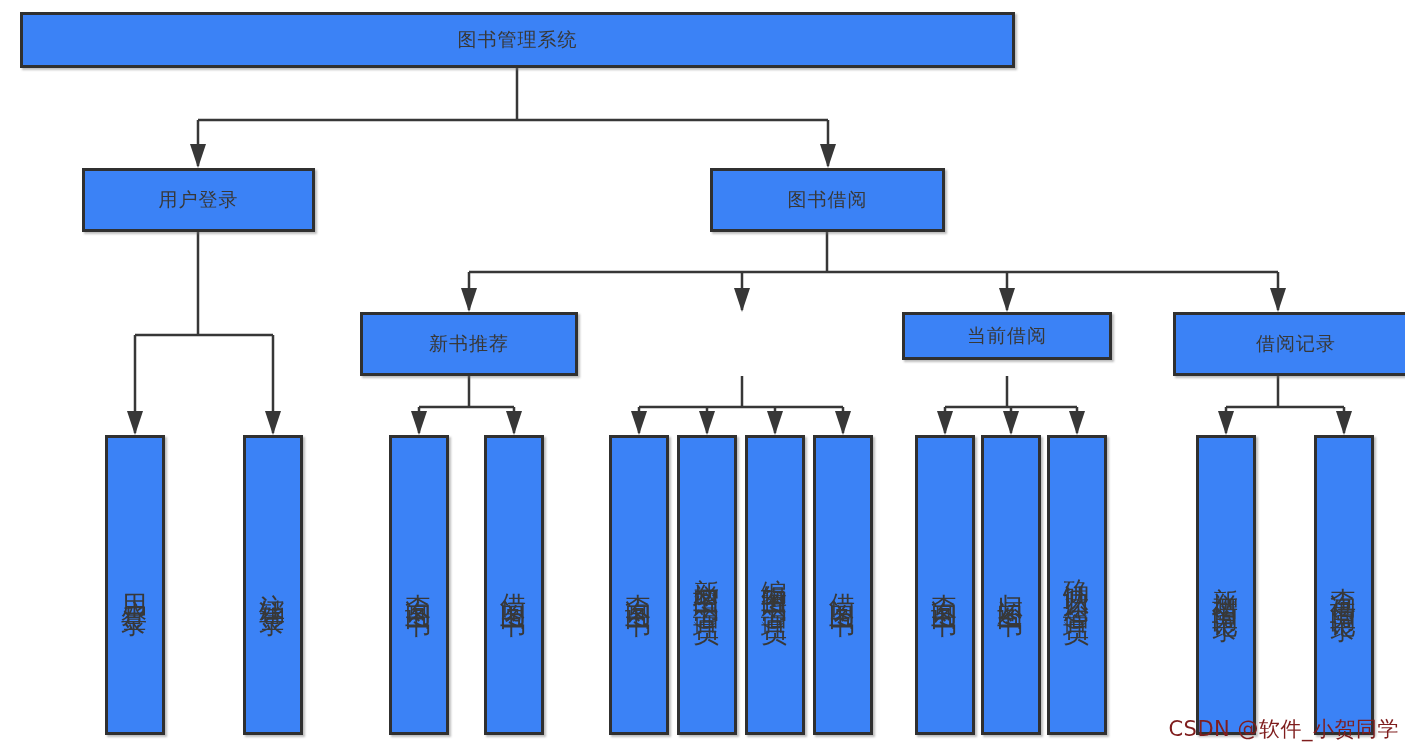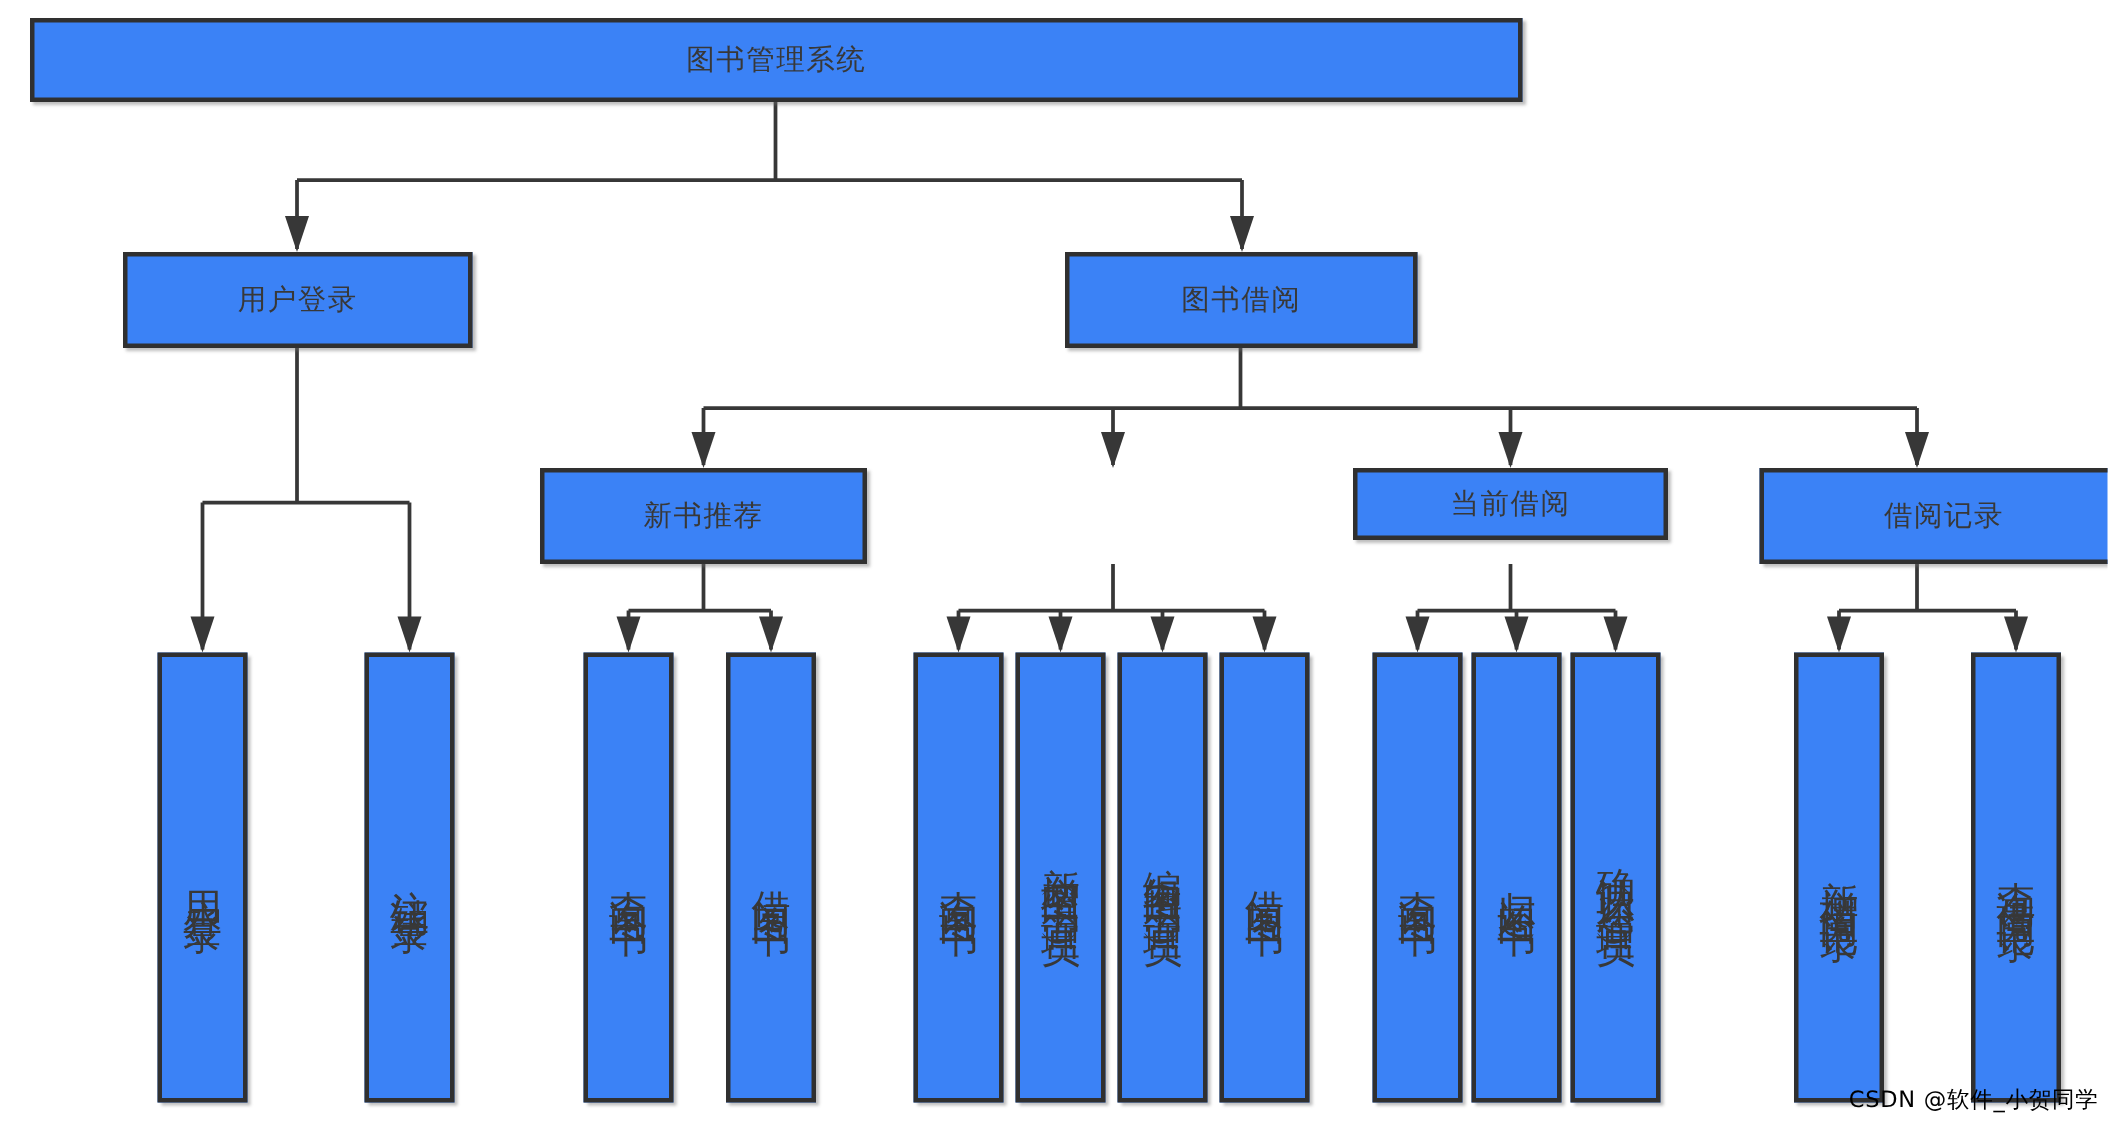--- a/index.html
+++ b/index.html
@@ -24,21 +24,21 @@
     color: #383838; z-index: 2;
   }
   .h-node { font-size: 19px; letter-spacing: 1px; white-space: nowrap; }
   .leaf span {
     writing-mode: vertical-rl; text-orientation: mixed;
     white-space: nowrap; font-size: 26px; letter-spacing: 6px;
     color: #383838;
   }
   .watermark {
     position: absolute; right: 6px; bottom: 4px;
-    color: #000000; font-size: 15px; letter-spacing: 0.5px;
+    color: #7f1d1d; font-size: 21px; letter-spacing: 0.5px;
     z-index: 3; white-space: nowrap;
   }
 </style>
 </head>
 <body>
 
 <div class="canvas">
 
   <svg class="connectors" width="1405" height="747" viewBox="0 0 1405 747">
       <polyline points="517,68 517,120"></polyline>

